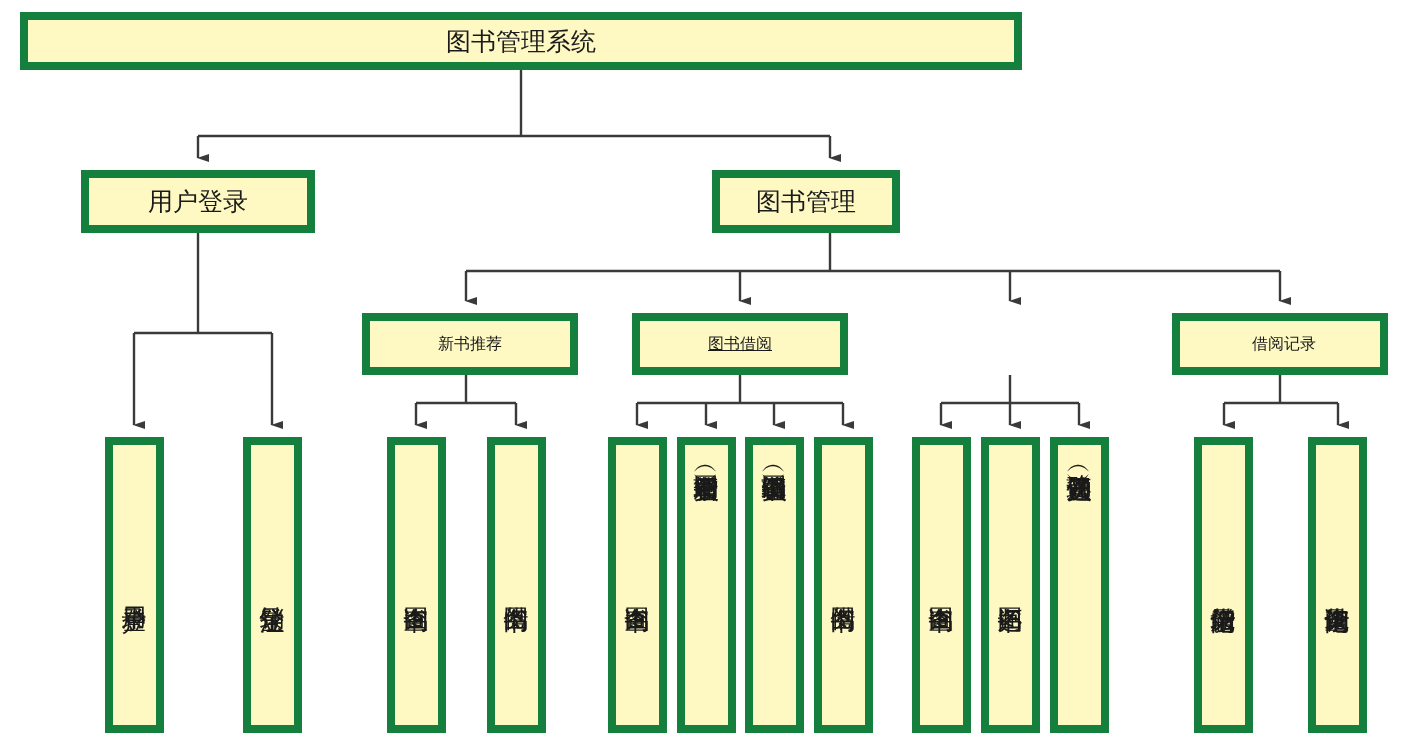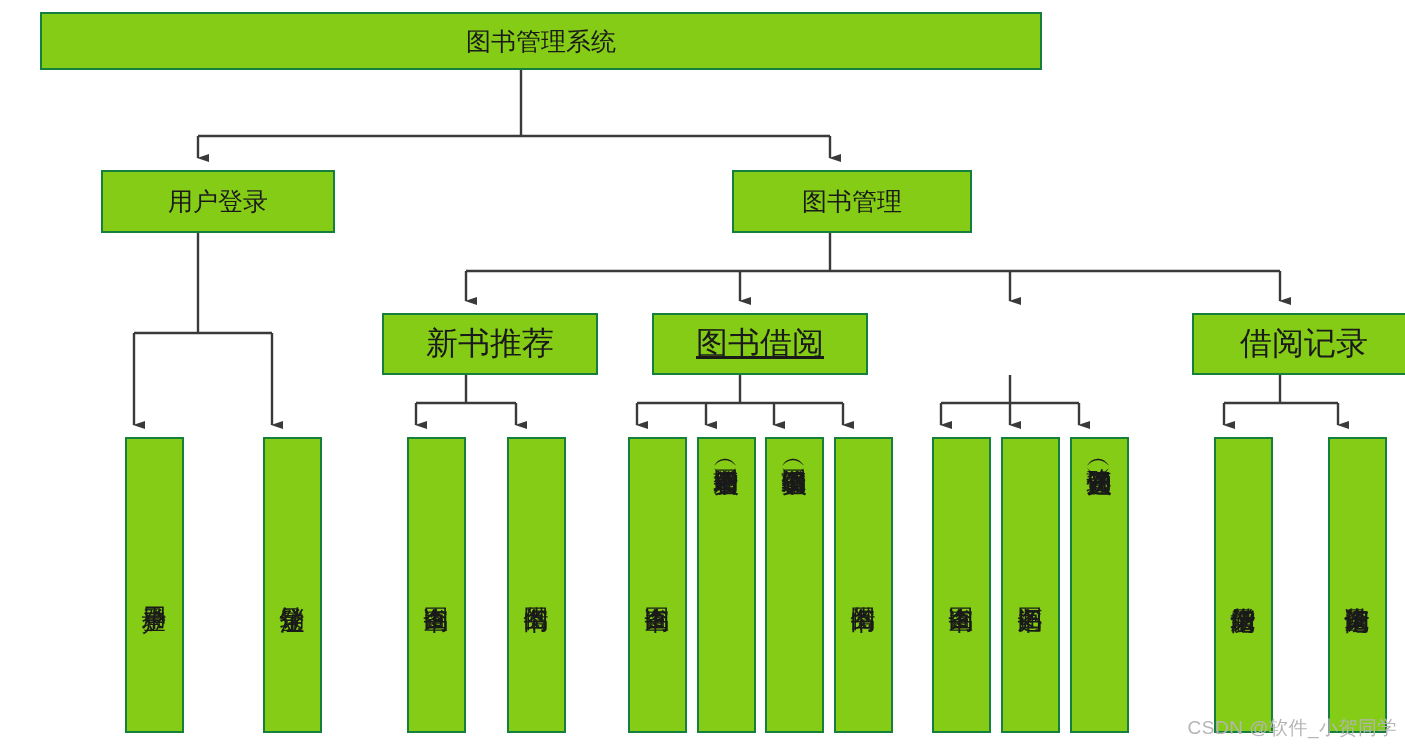--- a/index.html
+++ b/index.html
@@ -21,36 +21,35 @@
     position: absolute;
     left: 0;
     top: 0;
     width: 1405px;
     height: 747px;
     pointer-events: none;
   }
   .node {
     position: absolute;
     box-sizing: border-box;
-    background: #84cc16;
-    border: 2px solid #15803d;
+    background: #fef9c3;
+    border: 8px solid #15803d;
     display: flex;
     align-items: center;
     justify-content: center;
     color: #1a1a1a;
-    margin-left: 20px;
   }
   .node.root {
     font-size: 25px;
   }
   .node.lvl2 {
     font-size: 25px;
   }
   .node.lvl3 {
-    font-size: 32px;
+    font-size: 16px;
   }
   .node.leaf {
     align-items: flex-start;
     justify-content: center;
     padding-top: 6px;
   }
   .vlabel {
     writing-mode: vertical-rl;
     text-orientation: upright;
     font-size: 25px;
@@ -135,21 +134,21 @@
     </g>
   </svg>
 
   <div class="node root" style="left:20px; top:12px; width:1002px; height:58px;">
     <span>图书管理系统</span>
   </div>
 
   <div class="node lvl2" style="left:81px; top:170px; width:234px; height:63px;">
     <span>用户登录</span>
   </div>
-  <div class="node lvl2" style="left:712px; top:170px; width:240px; height:63px;">
+  <div class="node lvl2" style="left:712px; top:170px; width:188px; height:63px;">
     <span>图书管理</span>
   </div>
 
   <div class="node lvl3" style="left:362px; top:313px; width:216px; height:62px;">
     <span>新书推荐</span>
   </div>
   <div class="node lvl3" style="left:632px; top:313px; width:216px; height:62px;text-decoration:underline;">
     <span>图书借阅</span>
   </div>
   <div class="node lvl3" style="left:1172px; top:313px; width:216px; height:62px;padding-left:8px;">
@@ -219,15 +218,14 @@
     <div class="leaf-inner">
         <span class="vlabel">新增借阅记录</span>
       </div>
   </div>
   <div class="node leaf" style="left:1308px; top:437px; width:59px; height:296px;">
     <div class="leaf-inner">
         <span class="vlabel">查询借阅记录</span>
       </div>
   </div>
 
-  <div class="watermark">CSDN @软件_小贺同学</div>
 
 </div>
 
 </body></html>

